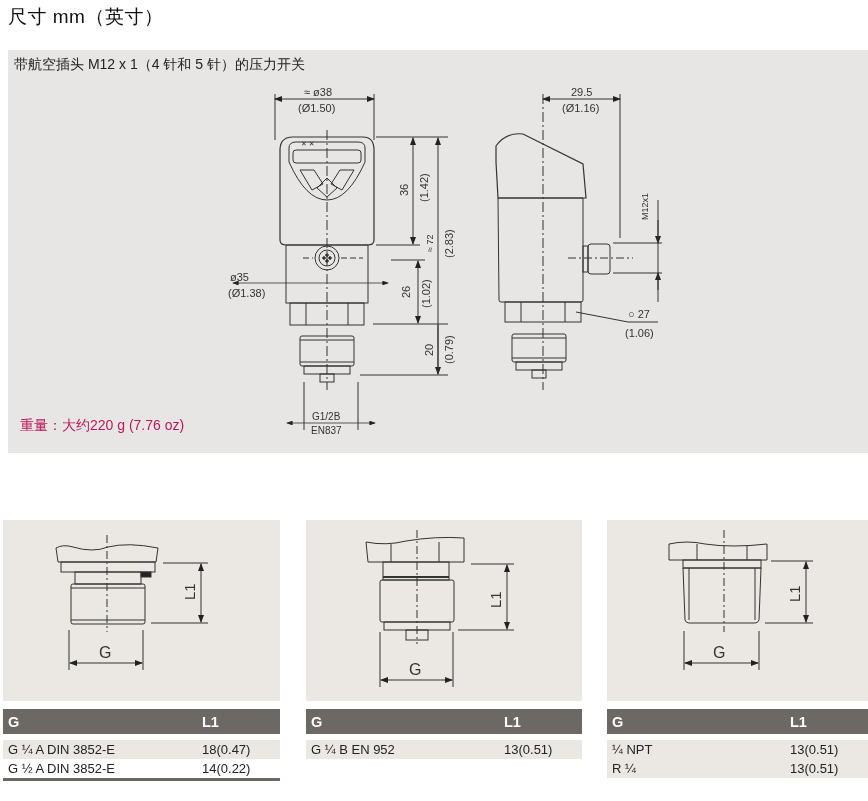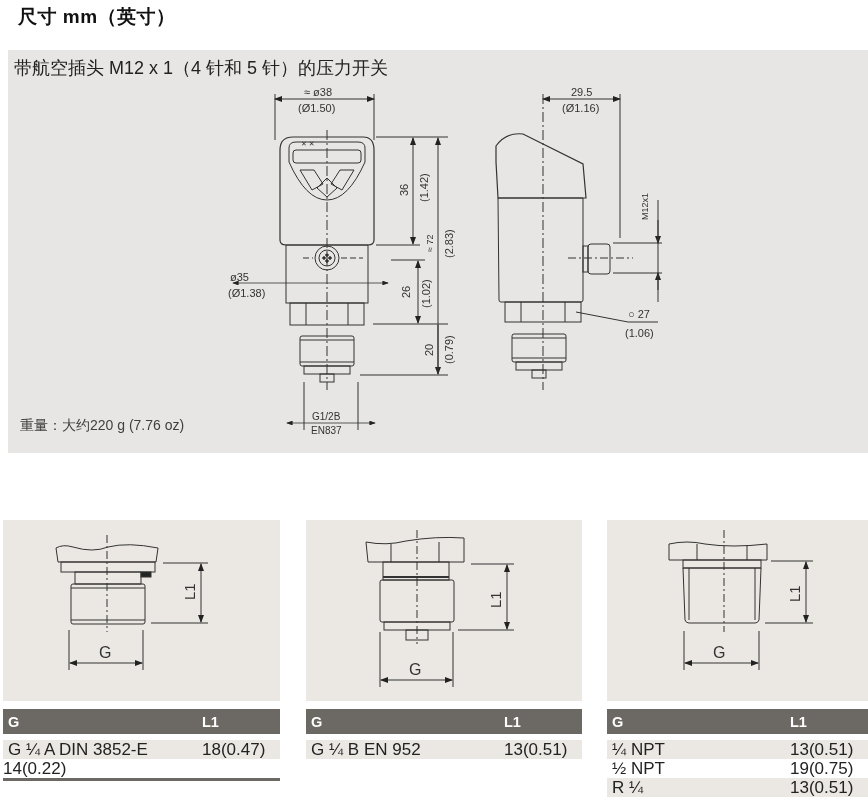--- a/index.html
+++ b/index.html
@@ -1,27 +1,27 @@
 <!DOCTYPE html>
 <html><head>
 <meta charset="utf-8">
 <style>
   html,body{margin:0;padding:0;background:#ffffff;}
   body{width:868px;height:801px;position:relative;overflow:hidden;font-family:"Liberation Sans","DejaVu Sans",sans-serif;color:#1e1e1e;}
-  .title{position:absolute;left:18px;top:4px;font-size:19px;font-weight:bold;letter-spacing:0.5px;color:#111;}
+  .title{position:absolute;left:8px;top:4px;font-size:19px;font-weight:normal;letter-spacing:0.5px;color:#111;}
   .main-panel{position:absolute;left:8px;top:50px;width:860px;height:403px;background:#e7e6e4;}
-  .main-caption{position:absolute;left:6px;top:6px;font-size:18px;color:#222;}
-  .weight{position:absolute;left:12px;top:367px;font-size:14px;color:#404040;}
+  .main-caption{position:absolute;left:6px;top:6px;font-size:14px;color:#222;}
+  .weight{position:absolute;left:12px;top:367px;font-size:14px;color:#be185d;}
   .drawing{position:absolute;left:0;top:0;}
   .dim-text{font-family:"Liberation Sans","DejaVu Sans",sans-serif;fill:#333;}
   .card-fig{position:absolute;top:520px;height:181px;background:#ebe8e3;}
   .card-table{position:absolute;top:709px;}
   .thead{height:25px;background:#6c6863;color:#fff;font-weight:bold;font-size:14.5px;display:flex;align-items:center;}
   .thead .c1,.trow .c1{padding-left:5px;}
-  .trow{height:19px;display:flex;align-items:center;font-size:17px;color:#222;}
+  .trow{height:19px;display:flex;align-items:center;font-size:13px;color:#222;}
   .trow.alt{background:#ebe8e3;}
   .c1{flex:1;}
   .c2{width:78px;}
   .tbl-bottom{border-bottom:3px solid #6c6863;}
   .gap{height:6px;background:#fff;}
 </style>
 </head>
 <body>
 
 <div class="title">尺寸 mm（英寸）</div>
@@ -172,20 +172,21 @@
   <div class="thead">
     <span class="c1">G</span>
     <span class="c2">L1</span>
   </div>
   <div class="gap"></div>
   <div class="trow alt">
     <span class="c1">G ¼ A DIN 3852-E</span>
     <span class="c2">18(0.47)</span>
   </div>
   <div class="trow tbl-bottom">
+    <span class="c1">G ½ A DIN 3852-E</span>
     <span class="c2">14(0.22)</span>
   </div>
 </div>
 
 <div class="card-fig" style="left:306px;width:276px;">
   <svg width="276" height="181" viewBox="0 0 276 181" fill="none" stroke="#333" stroke-width="1">
     <path d="M60 22 Q80 26 100 21 Q130 16 158 18 L158 42 L62 42 Z"></path>
     <line x1="85" y1="24" x2="85" y2="42"></line>
     <line x1="133" y1="22" x2="133" y2="42"></line>
     <rect x="77" y="42" width="66" height="18"></rect>
@@ -239,21 +240,17 @@
 <div class="card-table" style="left:607px;width:261px;">
   <div class="thead">
     <span class="c1">G</span>
     <span class="c2">L1</span>
   </div>
   <div class="gap"></div>
   <div class="trow alt">
     <span class="c1">¼ NPT</span>
     <span class="c2">13(0.51)</span>
   </div>
-  <div class="trow">
-    <span class="c1">½ NPT</span>
-    <span class="c2">19(0.75)</span>
-  </div>
   <div class="trow alt">
     <span class="c1">R ¼</span>
     <span class="c2">13(0.51)</span>
   </div>
 </div>
 
 </body></html>

